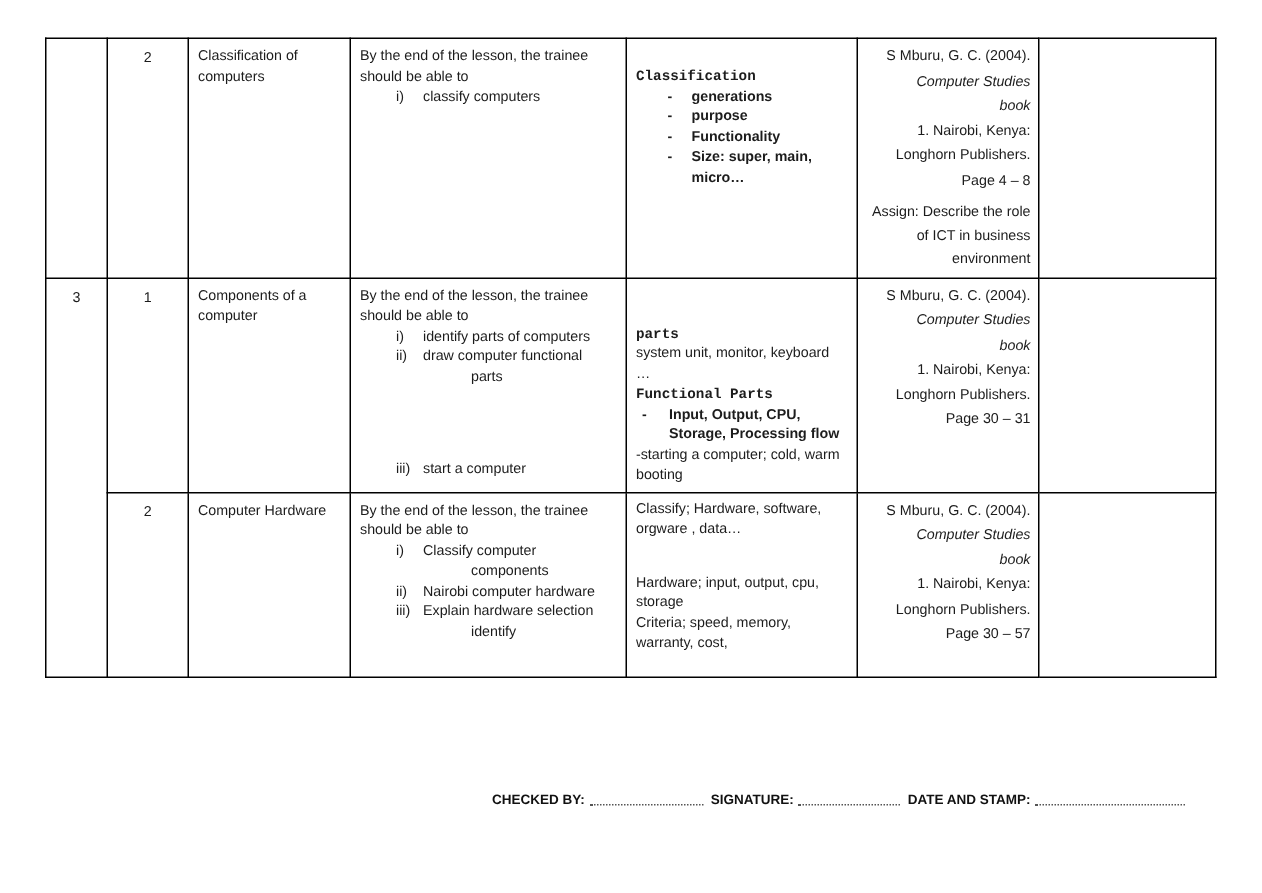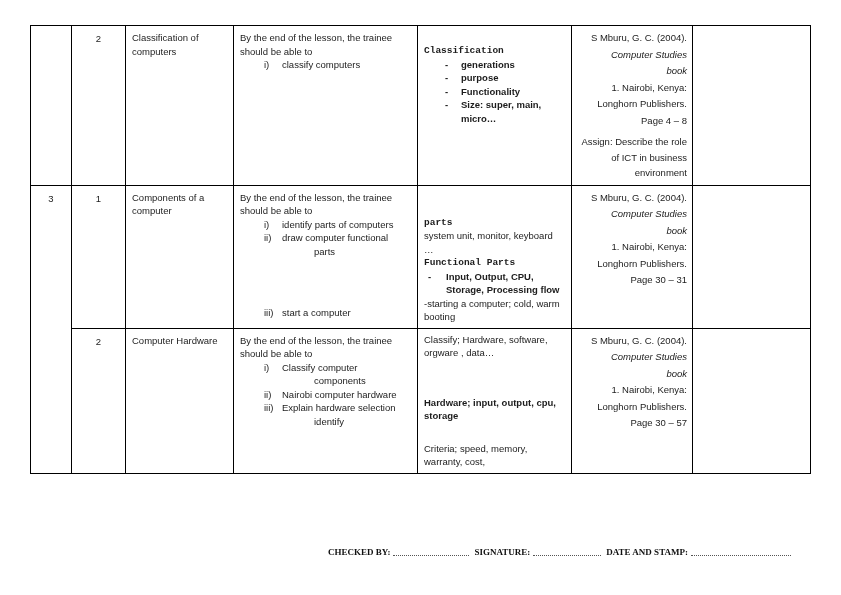--- a/index.html
+++ b/index.html
@@ -43,32 +43,31 @@
 
   
   ul.dash-list { list-style:none;font-weight:bold; }
   ul.dash-list li { position:relative; padding-left:37px; }
   ul.dash-list li::before { content:"-"; position:absolute; left:21px; }
   ul.dash-list.tight li { padding-left:22px; }
   ul.dash-list.tight li::before { left:4px; }
 
   .content-top-14 { margin-top:14px; }
   .content-top-26 { margin-top:26px; }
-  .para-gap-26 { margin-top:36px;font-weight:bold; }
-  .para-gap-19 { margin-top:19px; }
+  .para-gap-26 { margin-top:22px; }
+  .para-gap-19 { }
 
   .ref-note { margin-top:5px; line-height:15.5px; }
 
   
   .footer {
-    position:absolute; left:328px; top:547px; width:484px;
+    position:absolute; left:328px; top:528px; width:484px;
     display:flex; align-items:flex-end;
     font-size:9px; font-weight:bold; color:#111;
     white-space:nowrap;
-    font-family:Liberation Serif, serif;
   }
   .dots {
     display:inline-block; height:9px;
     border-bottom:1.5px dotted #555;
     margin:0 5px 1px 3px;
   }
   .dots-1 { width:76px; }
   .dots-2 { width:68px; }
   .dots-3 { width:100px; }
 </style>

